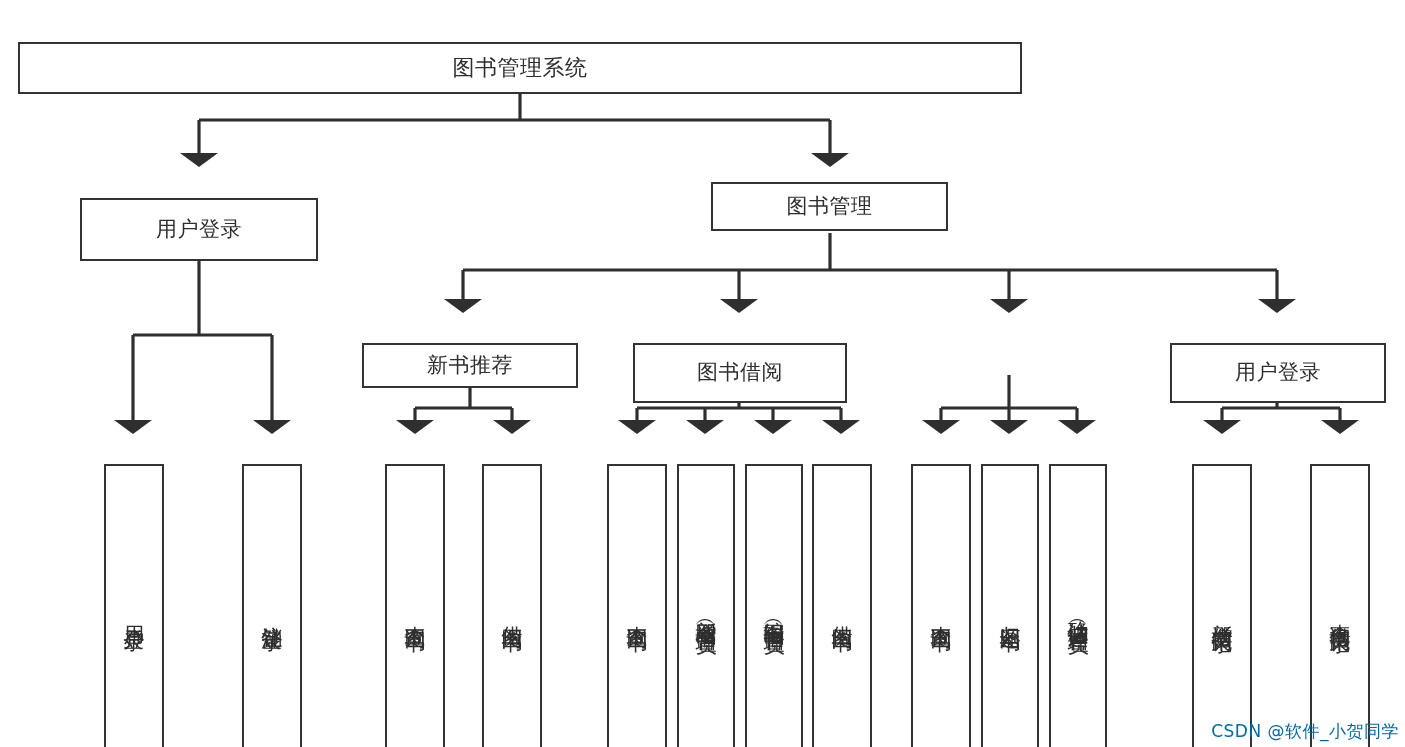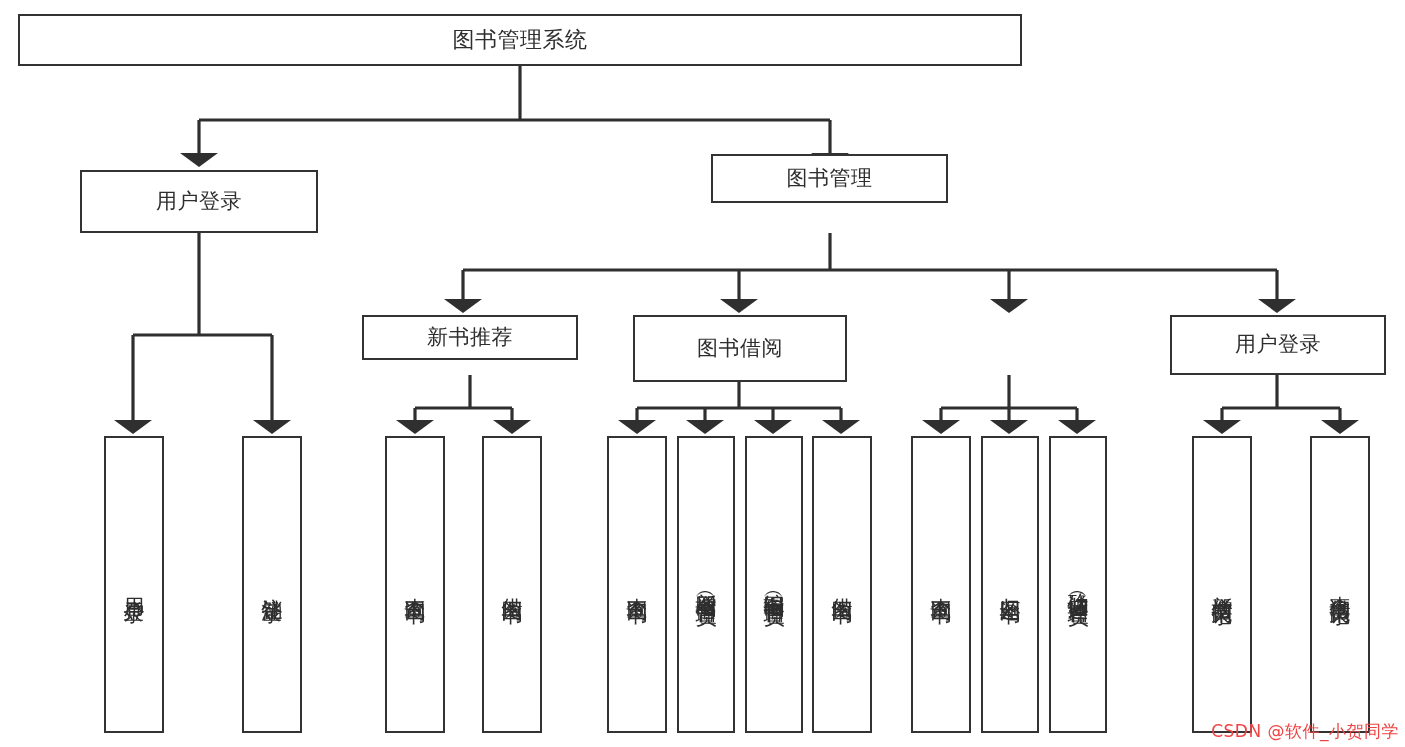--- a/index.html
+++ b/index.html
@@ -30,20 +30,21 @@
   .node {
     position: absolute;
     box-sizing: border-box;
     border: 2px solid #333333;
     background: #ffffff;
     display: flex;
     align-items: center;
     justify-content: center;
     text-align: center;
     color: #2e2e2e;
+    margin-top: 28px;
   }
   .node.h {
     font-size: 21px;
     letter-spacing: 0.5px;
     line-height: 1.2;
   }
   .node.root {
     font-size: 22px;
   }
   
@@ -57,21 +58,21 @@
     text-orientation: upright;
     white-space: nowrap;
     display: block;
     letter-spacing: 2px;
   }
   .watermark {
     position: absolute;
     right: 6px;
     bottom: 4px;
     font-size: 17px;
-    color: #ef4444;
+    color: #0369a1;
     white-space: nowrap;
     letter-spacing: 0.5px;
     font-family: "DejaVu Sans", "Liberation Sans", sans-serif;
   }
 </style>
 </head>
 <body>
 
 <div id="canvas">
 
@@ -134,21 +135,21 @@
   </div>
 
   <div class="node h" style="left:711px; top:154px; width:237px; height:49px;">
     <span>图书管理</span>
   </div>
 
   <div class="node h" style="left:362px; top:315px; width:216px; height:45px;">
     <span>新书推荐</span>
   </div>
 
-  <div class="node h" style="left:633px; top:315px; width:214px; height:67px;">
+  <div class="node h" style="left:633px; top:315px; width:214px; height:60px;">
     <span>图书借阅</span>
   </div>
 
 
   <div class="node h" style="left:1170px; top:315px; width:216px; height:60px;">
     <span>用户登录</span>
   </div>
 
   <div class="node v" style="left:104px; top:436px; width:60px; height:297px;">
     <span class="vtext">用户登录</span>

